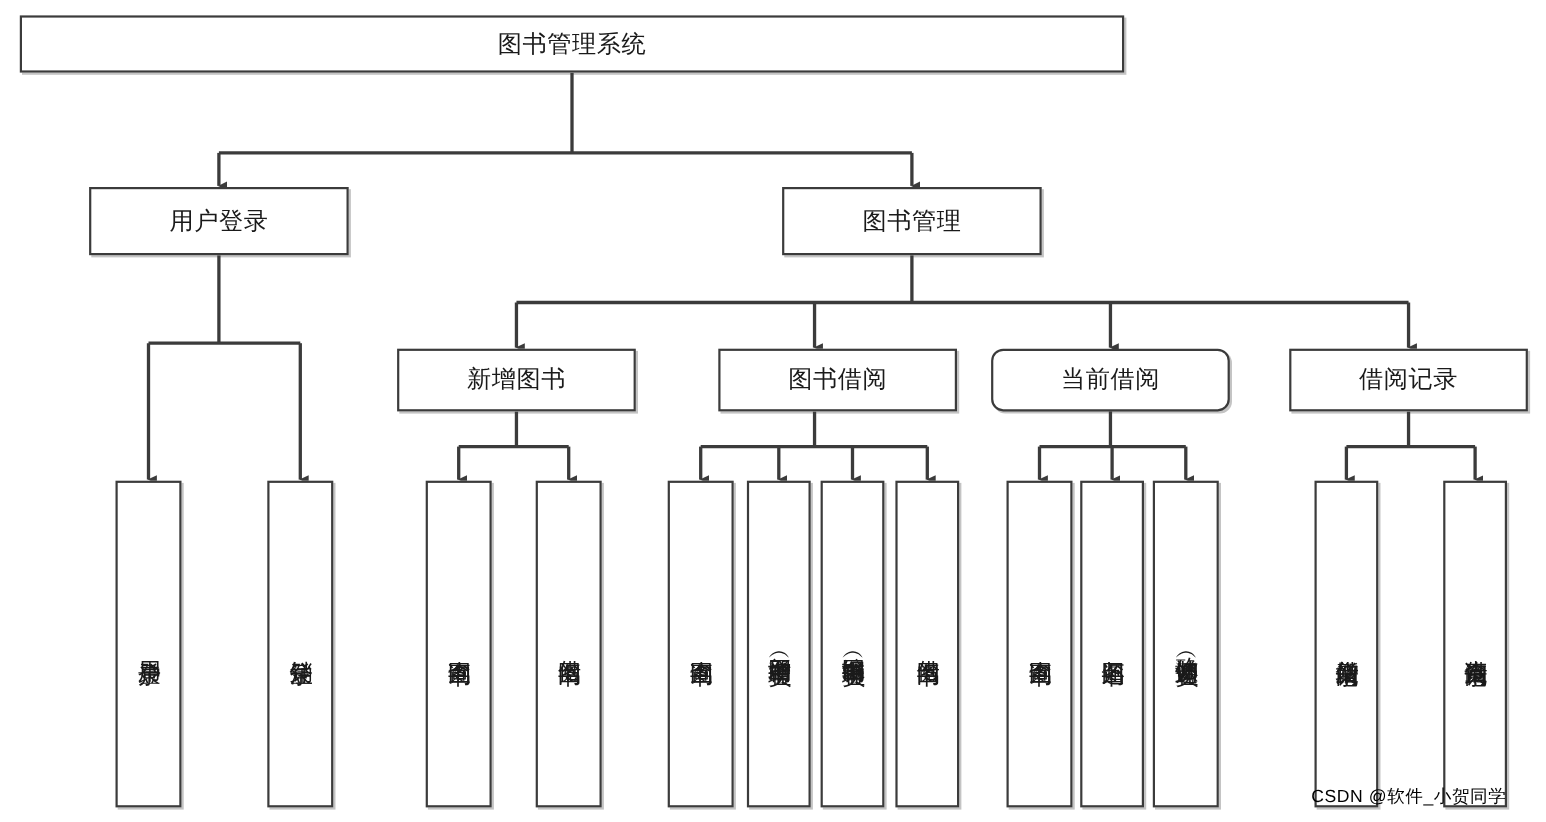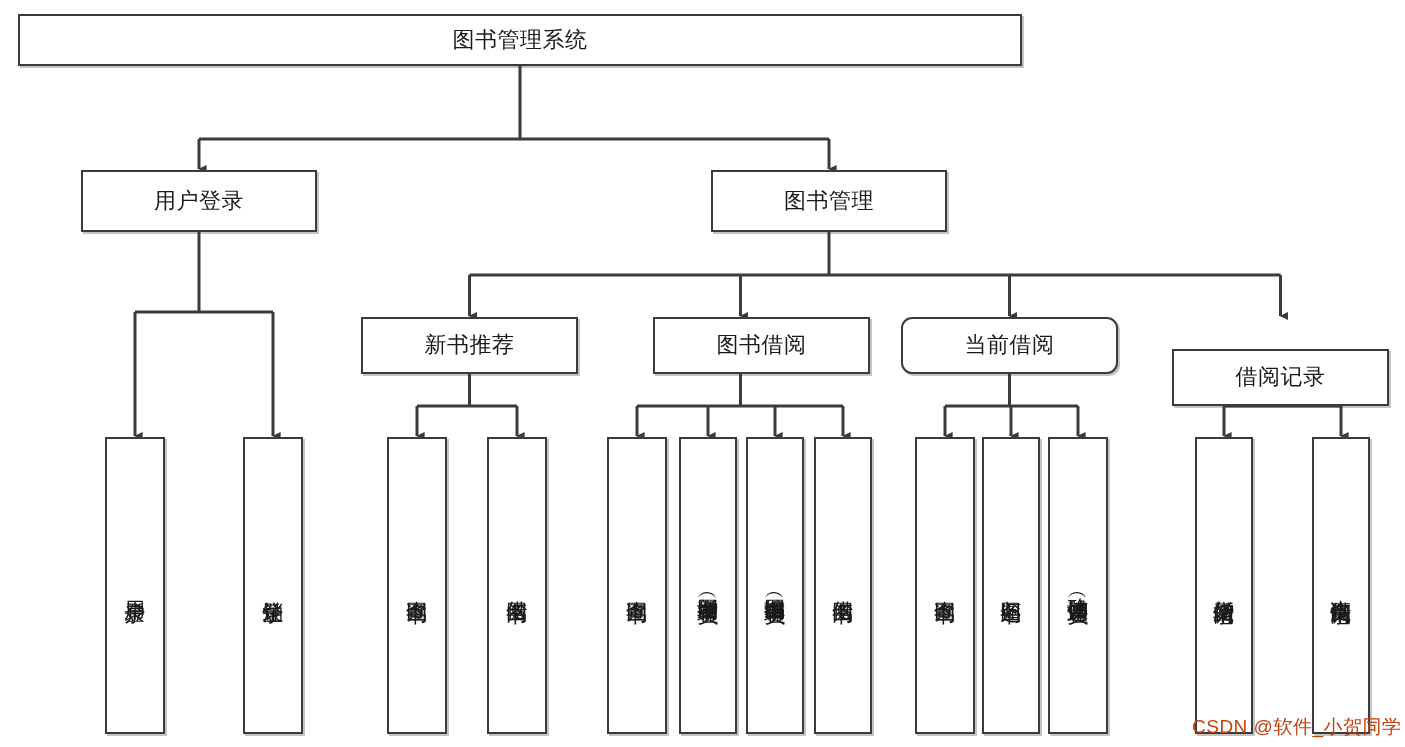--- a/index.html
+++ b/index.html
@@ -51,22 +51,22 @@
   }
   .node.vertical .node-label {
     writing-mode: vertical-rl;
     text-orientation: upright;
     font-size: 21px;
     line-height: 1.32;
     letter-spacing: 1px;
   }
   .watermark {
     position: absolute;
-    font-size: 19px;
-    color: #c2410c;
+    font-size: 16px;
+    color: #000000;
     white-space: nowrap;
     letter-spacing: 0.5px;
     pointer-events: none;
   }
 </style>
 </head>
 <body>
 
 <div id="canvas">
   <svg id="wires" viewBox="0 0 1405 747" xmlns="http://www.w3.org/2000/svg">
@@ -116,29 +116,29 @@
       <div class="node horizontal" style="left: 18px; top: 14px; width: 1004px; height: 52px;">
         <span class="node-label">图书管理系统</span>
       </div>
       <div class="node horizontal" style="left: 81px; top: 170px; width: 236px; height: 62px;">
         <span class="node-label">用户登录</span>
       </div>
       <div class="node horizontal" style="left: 711px; top: 170px; width: 236px; height: 62px;">
         <span class="node-label">图书管理</span>
       </div>
       <div class="node horizontal" style="left: 361px; top: 317px; width: 217px; height: 57px;">
-        <span class="node-label">新书推荐</span>
+        <span class="node-label">新增图书</span>
       </div>
       <div class="node horizontal" style="left: 632px; top: 317px; width: 217px; height: 57px; margin-left: 21px;">
         <span class="node-label">图书借阅</span>
       </div>
       <div class="node horizontal" style="left: 901px; top: 317px; width: 217px; height: 57px; border-radius: 11px;">
         <span class="node-label">当前借阅</span>
       </div>
-      <div class="node horizontal" style="left: 1172px; top: 317px; width: 217px; height: 57px; margin-top: 32px;">
+      <div class="node horizontal" style="left: 1172px; top: 317px; width: 217px; height: 57px;">
         <span class="node-label">借阅记录</span>
       </div>
       <div class="node vertical" style="left: 105px; top: 437px; width: 60px; height: 297px;">
         <span class="node-label">用户登录</span>
       </div>
       <div class="node vertical" style="left: 243px; top: 437px; width: 60px; height: 297px;">
         <span class="node-label">注销登录</span>
       </div>
       <div class="node vertical" style="left: 387px; top: 437px; width: 60px; height: 297px;">
         <span class="node-label">查询图书</span>

